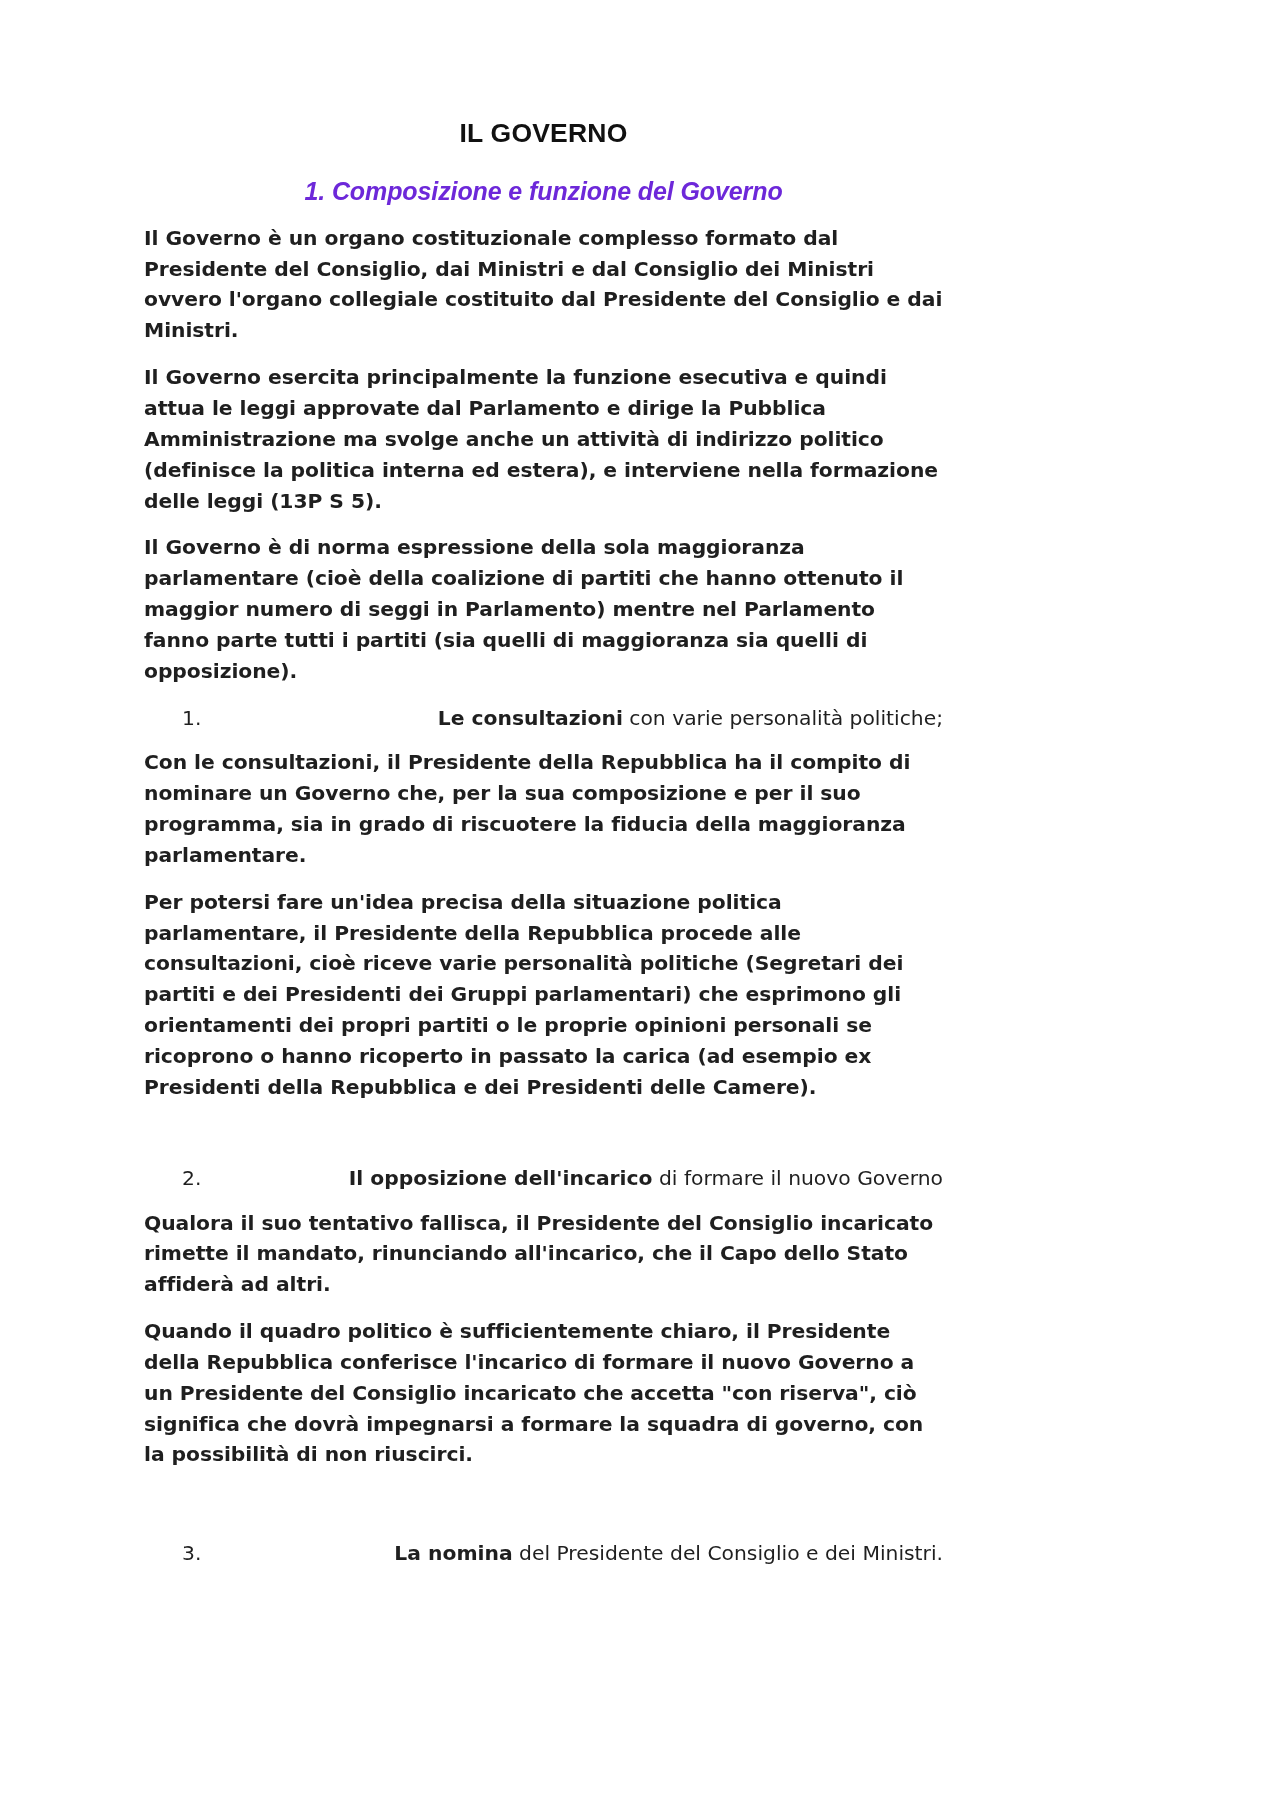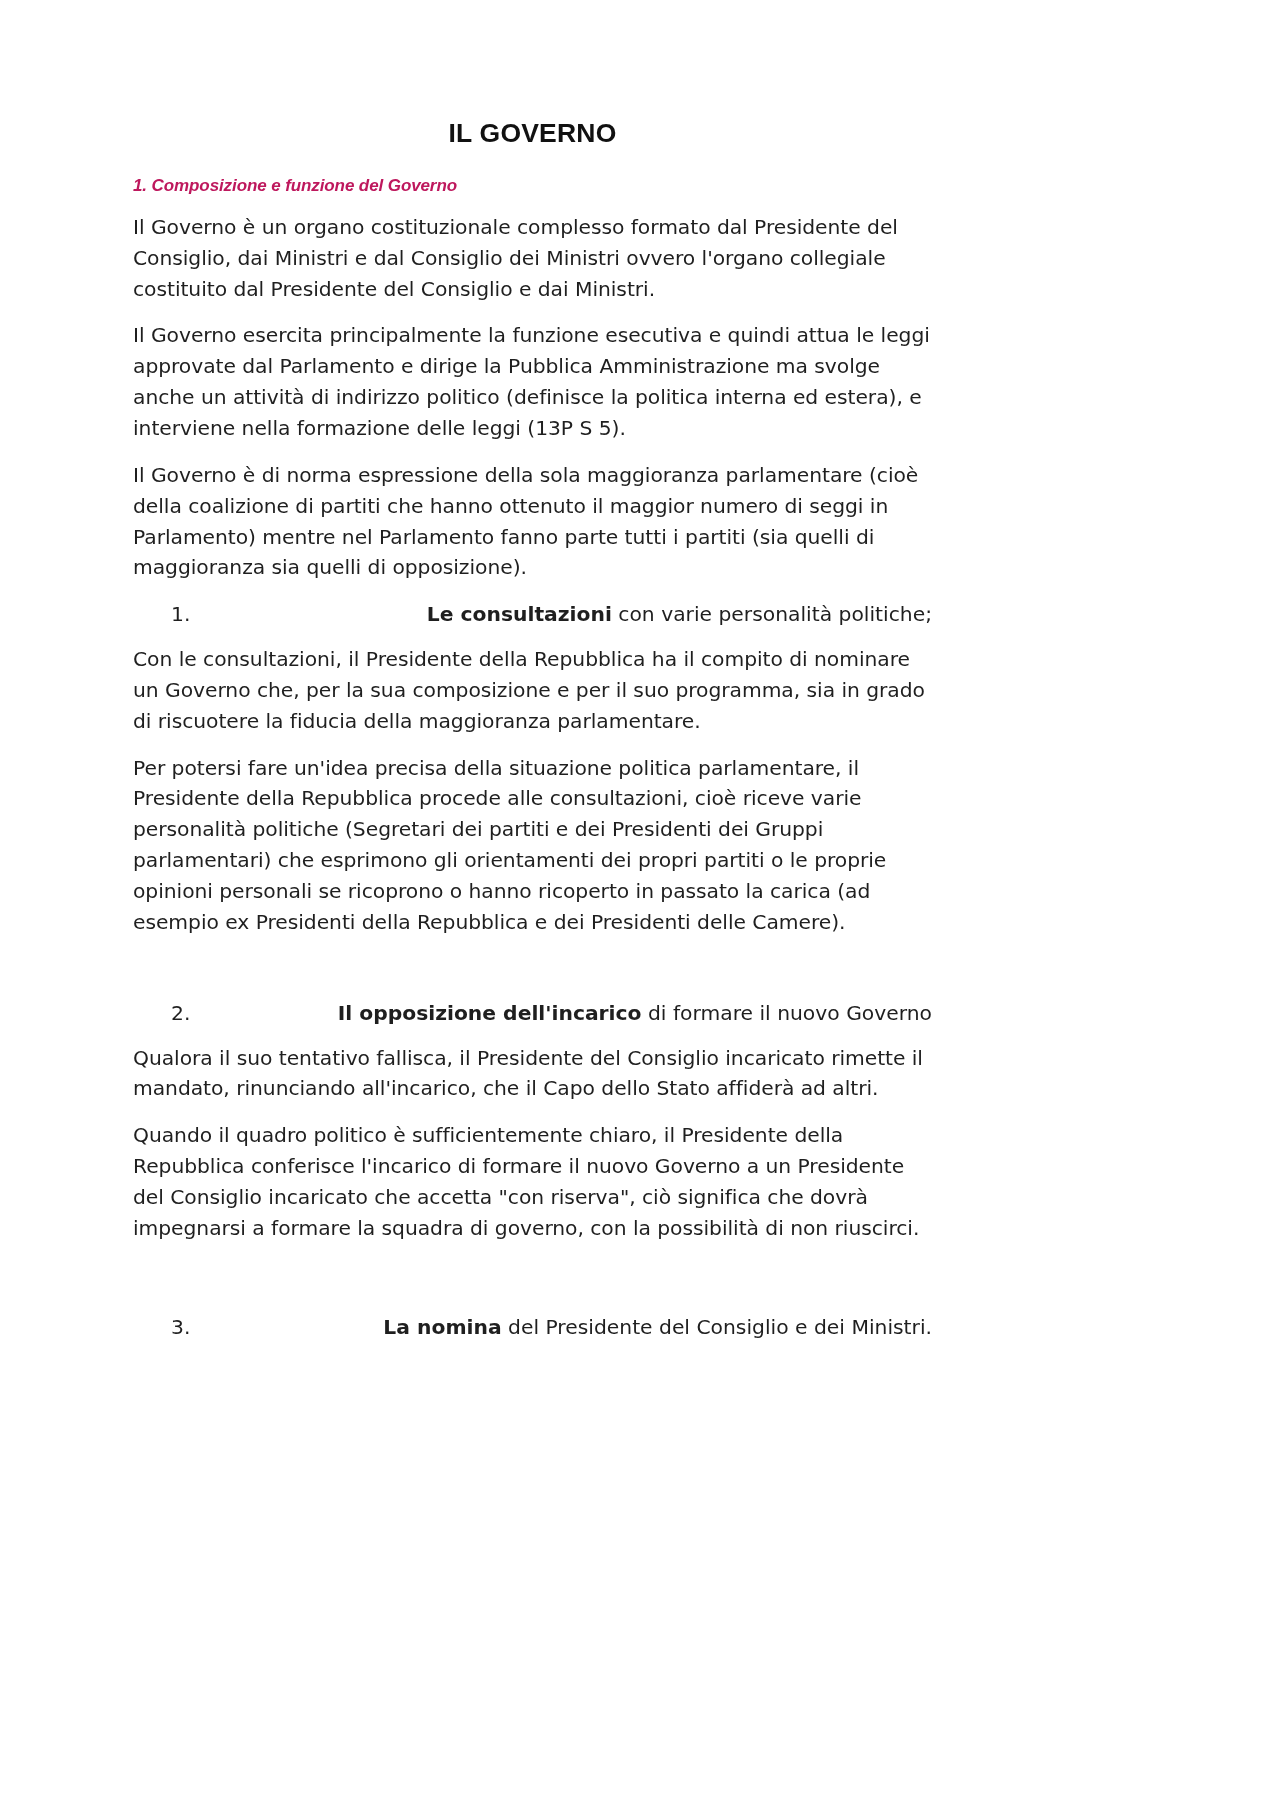--- a/index.html
+++ b/index.html
@@ -15,47 +15,50 @@
     color: #1a1a1a;
     -webkit-font-smoothing: antialiased;
   }
   .page {
     width: 1060px;
     min-height: 1808px;
     box-sizing: border-box;
     padding: 118px 128px 60px 133px;
     background: #ffffff;
     position: relative;
+    margin-left: 11px;
   }
   .doc-title {
     text-align: center;
     font-size: 26.5px;
     font-weight: bold;
     letter-spacing: 0.2px;
     margin: 0 0 26px 0;
     color: #111111;
     font-family: "Liberation Sans", "DejaVu Sans", sans-serif;
   }
   .section-heading {
-    color: #be185d;
+    color: #6d28d9;
     font-weight: bold;
     font-style: italic;
-    font-size: 17px;
+    font-size: 25px;
     margin: 0 0 14px 0;
     line-height: 1.35;
     letter-spacing: -0.1px;
     font-family: "Liberation Sans", "DejaVu Sans", sans-serif;
+    text-align: center;
   }
   p.body-text {
     font-size: 20.3px;
     line-height: 1.52;
     margin: 0 0 16px 0;
     text-align: left;
     color: #1f1f1f;
     letter-spacing: -0.05px;
+    font-weight: bold;
   }
   ol.numbered {
     margin: 0 0 14px 0;
     padding: 0 0 0 0;
     list-style: none;
   }
   ol.numbered li {
     font-size: 20.3px;
     line-height: 1.52;
     color: #1f1f1f;

